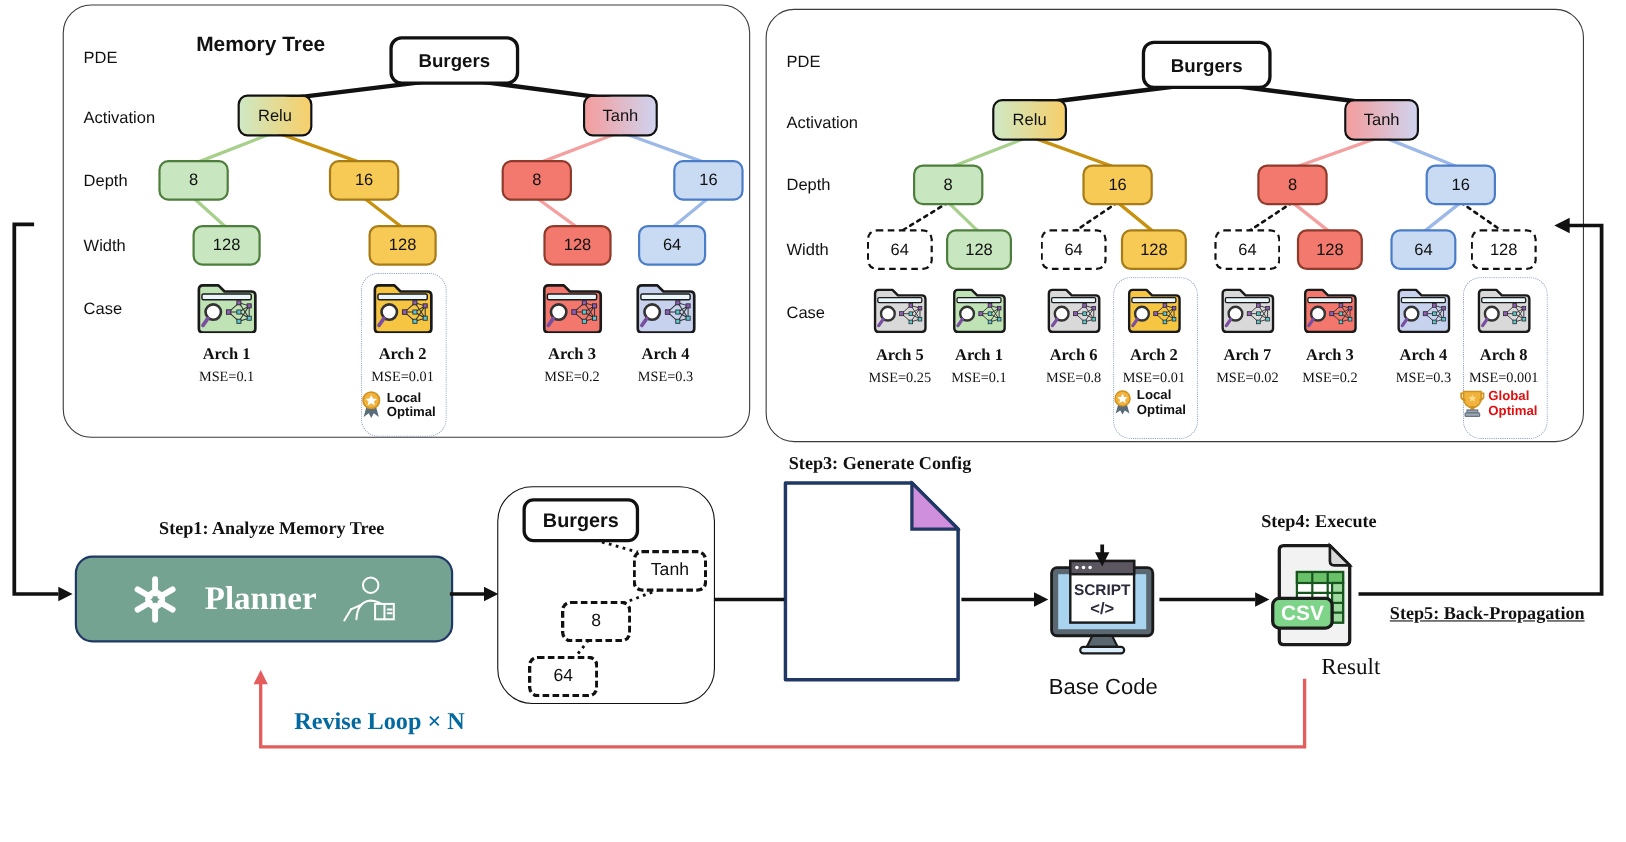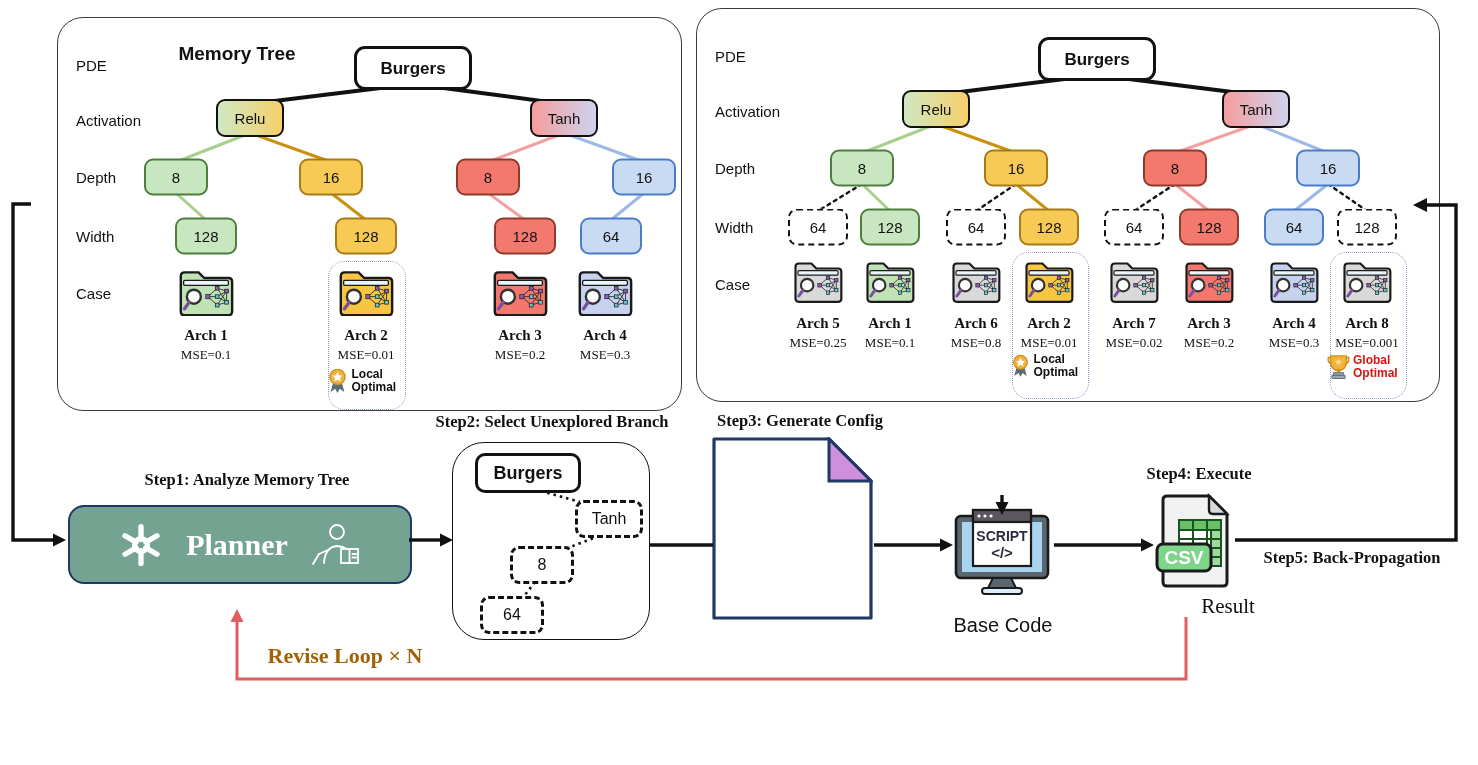--- a/index.html
+++ b/index.html
@@ -50,21 +50,21 @@
   .doc{position:absolute;left:712px;top:437px;width:161px;height:183px;}
   .yaml-badge{position:absolute;left:688px;top:612px;width:209px;height:46px;background:#a763c8;
               border:2.5px solid #6d3292;border-radius:13px;display:flex;align-items:center;justify-content:center;
               color:#fff;font-weight:bold;font-size:23px;letter-spacing:1.5px;}
   .bank{position:absolute;left:928px;top:403px;width:148px;height:91px;border:3px dashed #111;background:#fff;}
   .bank-label{position:absolute;left:11px;top:20px;width:54px;font-weight:bold;font-size:17px;line-height:1.35;}
   .base-label{position:absolute;transform:translateX(-50%);font-size:20px;white-space:nowrap;}
   .result-label{position:absolute;transform:translateX(-50%);font-family:"Liberation Serif",serif;
                 font-size:21px;white-space:nowrap;margin-left:32px;}
   .loop-label{position:absolute;transform:translateX(-50%);font-family:"Liberation Serif",serif;
-              font-weight:bold;font-size:22px;color:#a16207;white-space:nowrap;}
+              font-weight:bold;font-size:22px;color:#0369a1;white-space:nowrap;}
   #connectors{position:absolute;left:0;top:0;pointer-events:none;z-index:6;}
   .z2{z-index:2;}
 </style>
 </head>
 <body>
 
 <div id="stage">
 
 <svg width="0" height="0" style="position:absolute" aria-hidden="true">
 <defs>
@@ -188,21 +188,21 @@
       <line x1="24" y1="47" x2="66" y2="47"></line>
             <line x1="24" y1="56" x2="66" y2="56"></line>
             <line x1="24" y1="65" x2="66" y2="65"></line>
     </g>
     <rect x="2" y="52" width="54" height="27" rx="6" fill="#7ed488" stroke="#1a1a1a" stroke-width="3"></rect>
     <text x="29" y="72" font-family="Liberation Sans,sans-serif" font-size="19" font-weight="bold" fill="#fff" text-anchor="middle">CSV</text>
   </symbol>
 </defs>
 </svg>
 
-<div class="panel z2" style="left:57px;top:17px;width:623px;height:392px;">
+<div class="panel z2" style="left:57px;top:4px;width:623px;height:392px;">
   <div class="panel-title" style="left:94px;top:25px;width:170px;">Memory Tree</div>
   <div class="rowlab" style="top:39px;">PDE</div>
   <div class="rowlab" style="top:94px;">Activation</div>
   <div class="rowlab" style="top:151px;">Depth</div>
   <div class="rowlab" style="top:210px;">Width</div>
   <div class="rowlab" style="top:267px;">Case</div>
 
   <svg class="edges" width="623" height="392">
     <g stroke-linecap="round">
       <line x1="355" y1="66" x2="192" y2="86" stroke="#111" stroke-width="4"></line>
@@ -369,21 +369,20 @@
 <div class="planner z2">
   <svg width="46" height="46">
         <use href="#sym-openai"></use>
       </svg>
   <div class="planner-name">Planner</div>
   <svg width="52" height="44">
         <use href="#sym-person"></use>
       </svg>
 </div>
 
-<div class="steplab" style="left:552px;top:412px;">Step2: Select Unexplored Branch</div>
 <div class="s2box z2">
   <svg class="edges" width="196" height="196">
     <g stroke="#111" stroke-width="2.6" stroke-dasharray="2.5 4" fill="none">
       <line x1="88" y1="48" x2="145" y2="64"></line>
       <line x1="146" y1="93" x2="104" y2="109"></line>
       <line x1="82" y1="139" x2="68" y2="157"></line>
     </g>
   </svg>
   <div class="s2n s2-root" style="left:75px;top:30px;width:100px;height:34px;">Burgers</div>
   <div class="s2n s2-dash" style="left:156px;top:76px;width:62px;height:32px;">Tanh</div>
@@ -404,21 +403,21 @@
 <svg class="abs z2" style="left:953px;top:508px;" width="98" height="92">
       <use href="#sym-monitor"></use>
     </svg>
 <div class="base-label" style="left:1003px;top:614px;">Base Code</div>
 
 <div class="steplab" style="left:1199px;top:464px;">Step4: Execute</div>
 <svg class="abs z2" style="left:1155px;top:492px;" width="82" height="98">
       <use href="#sym-csv"></use>
     </svg>
 <div class="result-label" style="left:1196px;top:594px;">Result</div>
-<div class="steplab" style="left:1352px;top:548px;">Step5: Back-Propagation</div>
+<div class="steplab" style="left:1352px;top:548px;text-decoration:underline;">Step5: Back-Propagation</div>
 <div class="loop-label" style="left:345px;top:643px;">Revise Loop × N</div>
 
 <svg id="connectors" width="1478" height="765">
   <g fill="none" stroke="#111" stroke-width="3.4">
     <polyline points="31,204 13,204 13,540 53,540"></polyline>
     <line x1="409" y1="540" x2="441" y2="540"></line>
     <line x1="649" y1="545" x2="713" y2="545"></line>
     <line x1="874" y1="545" x2="940" y2="545"></line>
     <line x1="1002" y1="495" x2="1002" y2="503"></line>
     <line x1="1054" y1="545" x2="1141" y2="545"></line>

